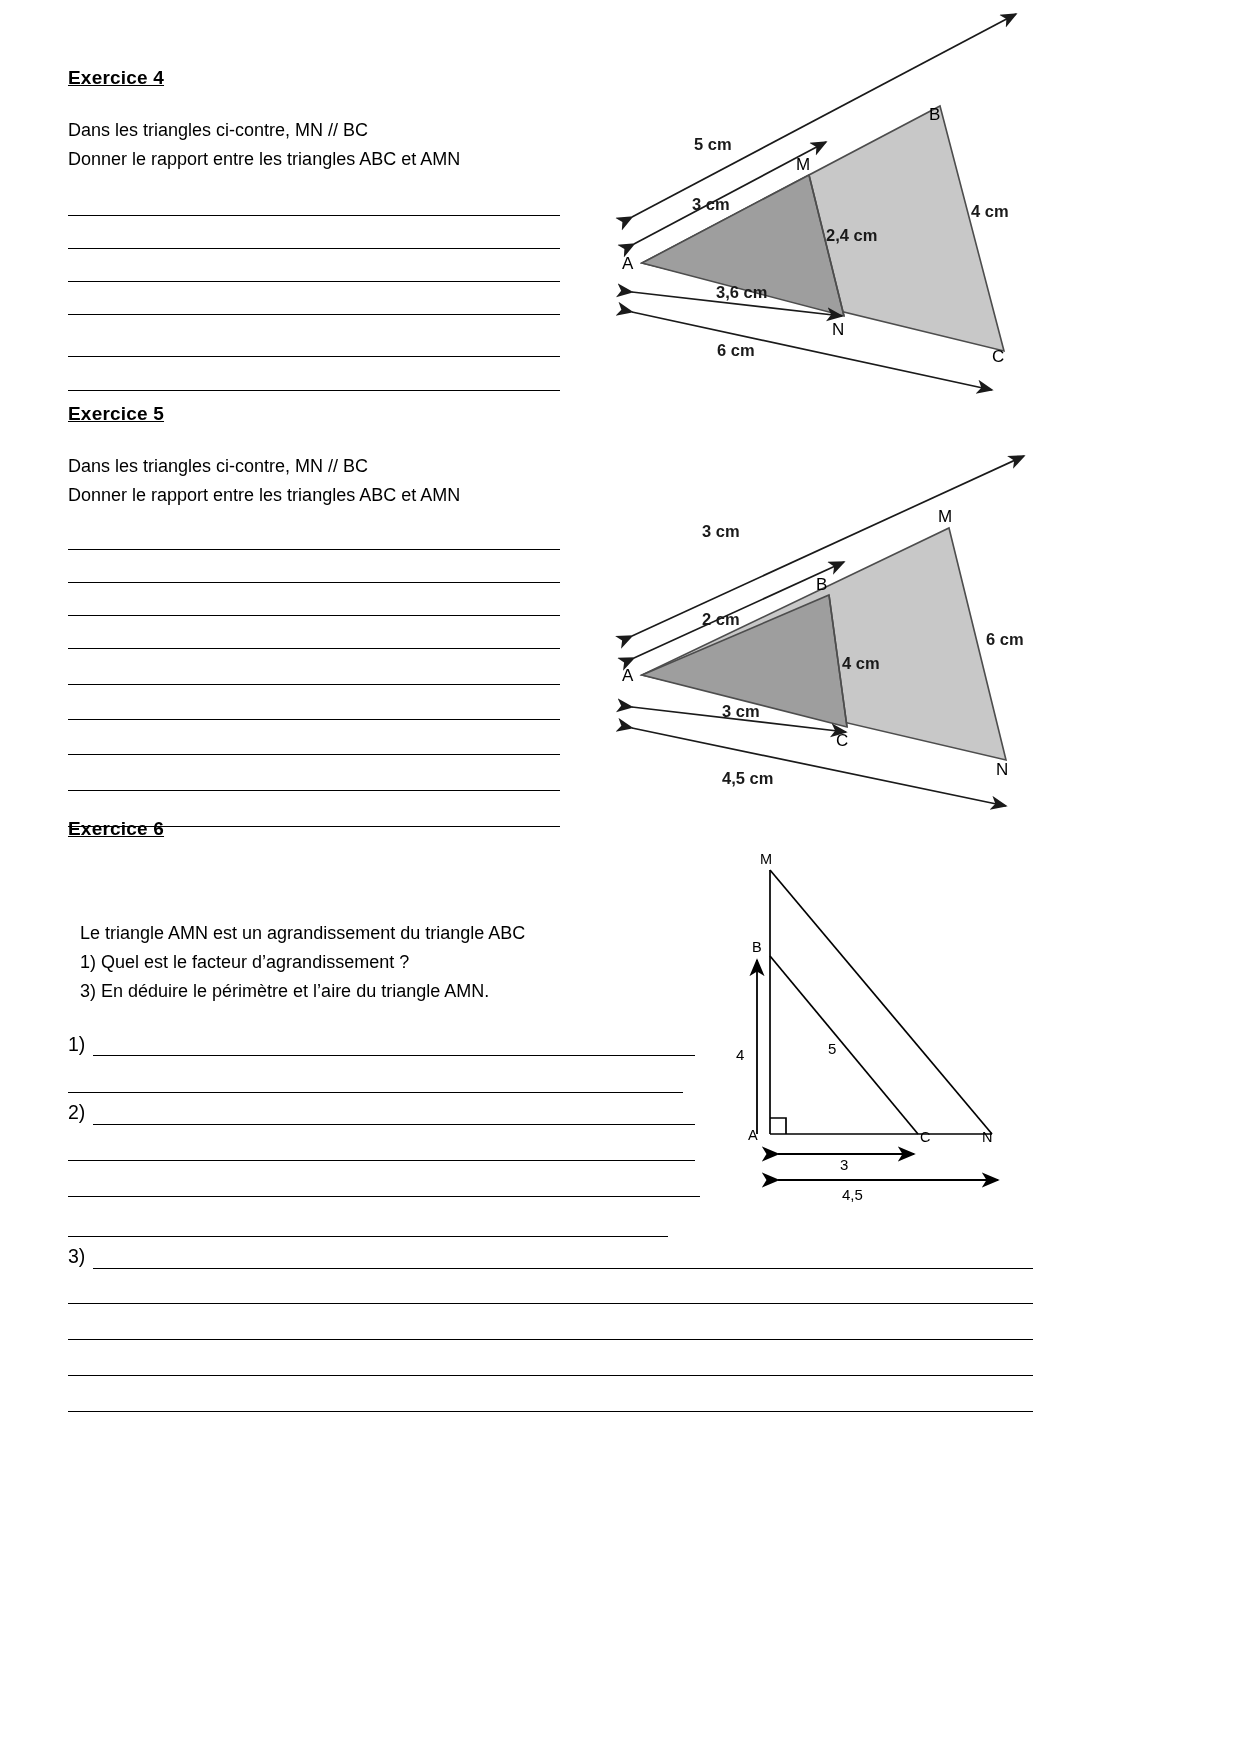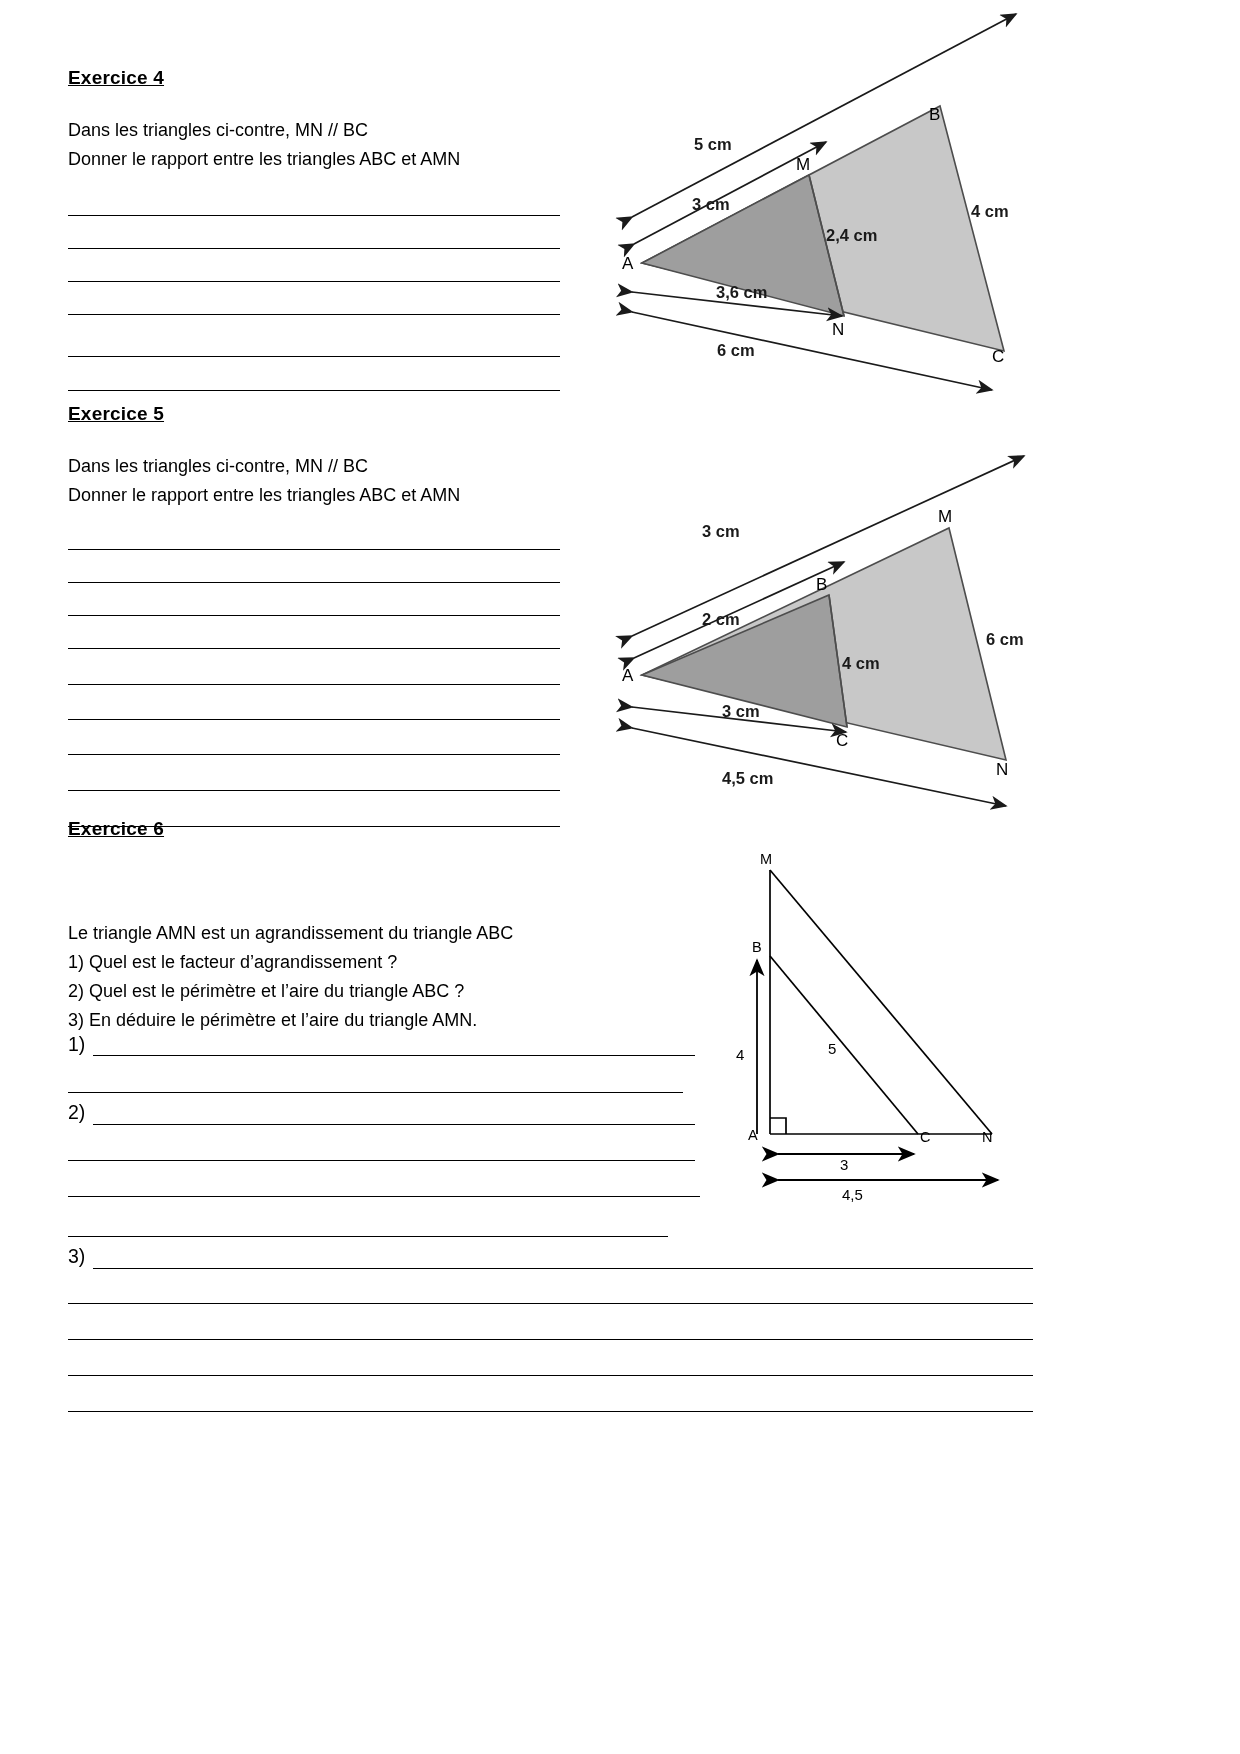--- a/index.html
+++ b/index.html
@@ -183,24 +183,23 @@
       <text class="vertex" x="18" y="211">A</text>
       <text class="vertex" x="212" y="120">B</text>
       <text class="vertex" x="232" y="276">C</text>
       <text class="vertex" x="334" y="52">M</text>
       <text class="vertex" x="392" y="305">N</text>
     </svg>
   </div>
 
   <div class="ex-title" style="left:68px; top:818px;">Exercice 6</div>
 
-  <div class="prompt" style="left:68px; top:919px;">
+  <div class="prompt" style="left:80px; top:919px;">
     <div>Le triangle AMN est un agrandissement du triangle ABC</div>
     <div>1) Quel est le facteur d’agrandissement ?</div>
-    <div>2) Quel est le périmètre et l’aire du triangle ABC ?</div>
     <div>3) En déduire le périmètre et l’aire du triangle AMN.</div>
   </div>
 
   <div class="num-label" style="left:68px; top:1033px;">1)</div>
   <div class="rule" style="left:93px;  top:1055px; width:602px;"></div>
   <div class="rule" style="left:68px;  top:1092px; width:615px;"></div>
 
   <div class="num-label" style="left:68px; top:1101px;">2)</div>
   <div class="rule" style="left:93px;  top:1124px; width:602px;"></div>
   <div class="rule" style="left:68px;  top:1160px; width:627px;"></div>

